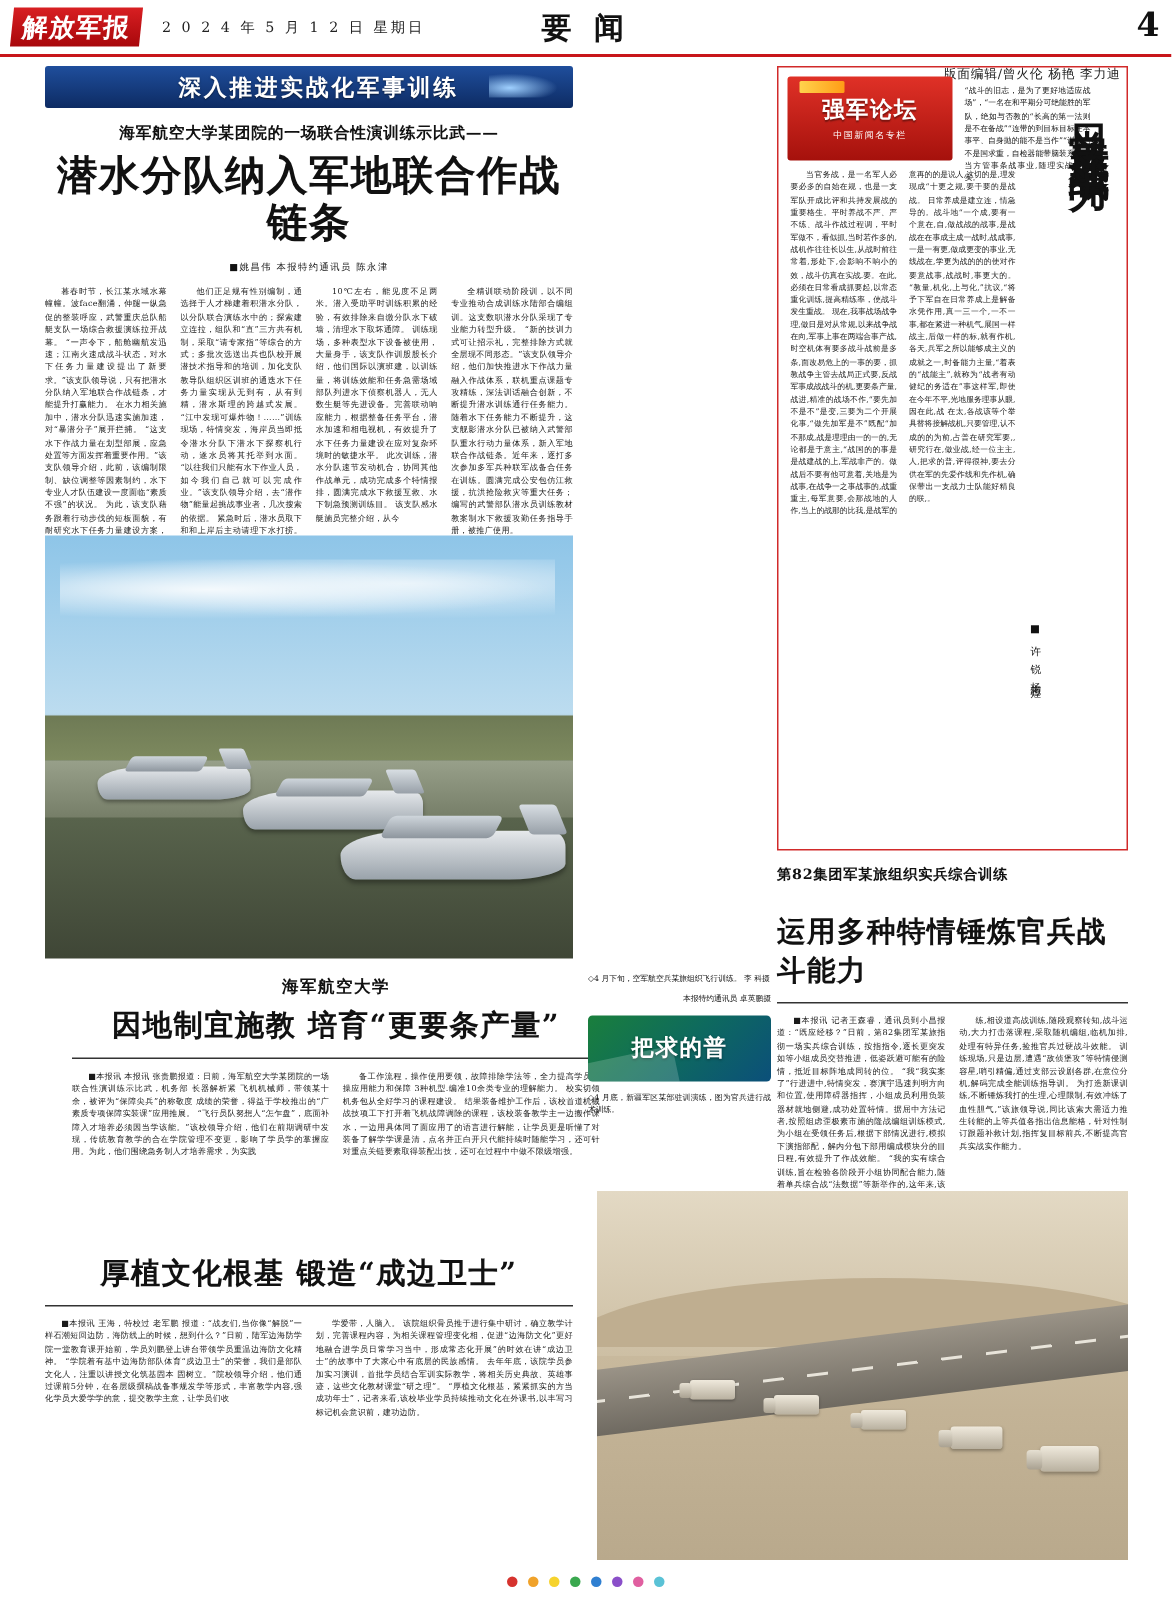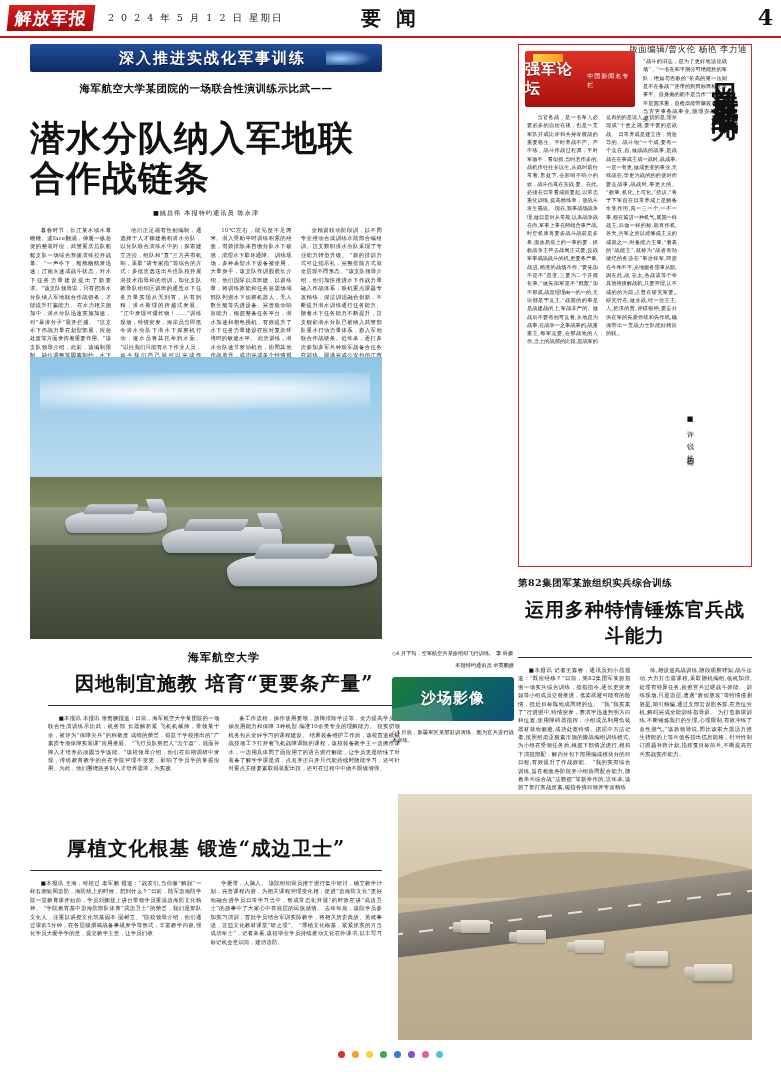--- a/index.html
+++ b/index.html
@@ -72,21 +72,21 @@
   .banner-text {
     color:#fff; font-size: 15px; font-weight:bold; letter-spacing: 2px;
     font-family:"DejaVu Serif","Liberation Serif", serif;
     text-shadow: 0 1px 1px rgba(0,0,0,.5);
   }
   .shoulder {
     margin-top: 10px; text-align:center; font-size: 10.5px; font-weight:bold;
     letter-spacing: .5px;
   }
   .headline-main {
-    margin-top: 22px; text-align:left; font-size: 35px; font-weight: bold;
+    margin-top: 6px; text-align:center; font-size: 27px; font-weight: bold;
     letter-spacing: 1px; line-height: 1.15;
     font-family:"DejaVu Serif","Liberation Serif", serif;
   }
   .byline-main {
     margin-top: 10px; text-align:center; font-size: 6.2px; letter-spacing: 1px;
   }
   .cols3 {
     margin-top: 8px; display:flex; gap: 9px;
   }
   .cols3 > div { flex:1; }
@@ -162,21 +162,21 @@
   
   .red-frame {
     position:absolute; left: 518px; top: 44px; width: 234px; height: 523px;
     border: 1px solid #d12a2a;
     padding: 6px;
   }
   .forum-badge {
     width: 110px; height: 56px;
     background: linear-gradient(180deg,#e03127,#a5110c);
     color:#fff; border-radius:2px; position:relative;
-    display:flex; flex-direction:row; align-items:center; justify-content:center;
+    display:flex; flex-direction:column; align-items:center; justify-content:center;
   }
   .forum-badge .t1{
     font-size: 15px; font-weight:bold; letter-spacing:1px;
     font-family:"DejaVu Serif","Liberation Serif", serif;
     text-shadow: 0 1px 1px rgba(0,0,0,.4);
   }
   .forum-badge .t2{ font-size: 6px; letter-spacing:1px; margin-top:3px;}
   .forum-badge .ribbon{
     position:absolute; top:3px; left:8px; width:30px; height:8px;
     background: linear-gradient(90deg,#ffd34d,#ff9c16); border-radius:1px;
@@ -200,21 +200,21 @@
   }
   .forum-body2{
     position:absolute; left: 8px; top: 14px; width: 112px; height: 52px;
     font-size: 5.2px; line-height:1.6; text-align: justify;
   }
 
   
   .right-lower { position:absolute; left: 518px; top: 577px; width: 234px; }
   .rl-sub { font-size: 9.5px; font-weight:bold; letter-spacing:.5px;}
   .rl-head {
-    margin-top: 7px; text-align:center; font-size: 19px; font-weight:bold;
+    margin-top: 18px; font-size: 19px; font-weight:bold;
     letter-spacing:1px; font-family:"DejaVu Serif","Liberation Serif", serif;
   }
   .rl-cols { margin-top:8px; display:flex; gap: 9px; }
   .rl-cols > div{ flex:1; }
 
   
   .photo-convoy{
     position:absolute; left: 398px; top: 794px; width: 354px; height: 246px;
     background: linear-gradient(180deg,#d8cdb7 0%, #cdbfa4 30%, #c3b396 60%, #b9a98c 100%);
     overflow:hidden;
@@ -347,21 +347,21 @@
 去年年底，该院学员参加实习演训，首批学员结合军训实际教学，将相关历史典故、英雄事迹，这些文化教材课堂“研之理”。
 
 “厚植文化根基，紧紧抓实的方当成功年士”，记者来看,该校毕业学员持续推动文化在外课书,以丰写习标记机会意识前，建功边防。</div>
     </div>
   </div>
 
   <div class="mid-zone">
     <div class="mid-note cn">◇4 月下旬，空军航空兵某旅组织飞行训练。  李 科摄</div>
     <div class="mid-credit cn">本报特约通讯员  卓英鹏摄</div>
     <div class="sha-chang">
-      <span class="cn">沙场影像</span>
+      <span class="cn">把求的普</span>
     </div>
     <div class="mid-note cn" style="margin-top:8px;">◇4 月底，新疆军区某部驻训演练，图为官兵进行战术训练。</div>
   </div>
 
   <div class="red-frame">
     <div class="forum-badge">
       <div class="ribbon"></div>
       <div class="t1 cn">强军论坛</div>
       <div class="t2 cn">中国新闻名专栏</div>
     </div>

